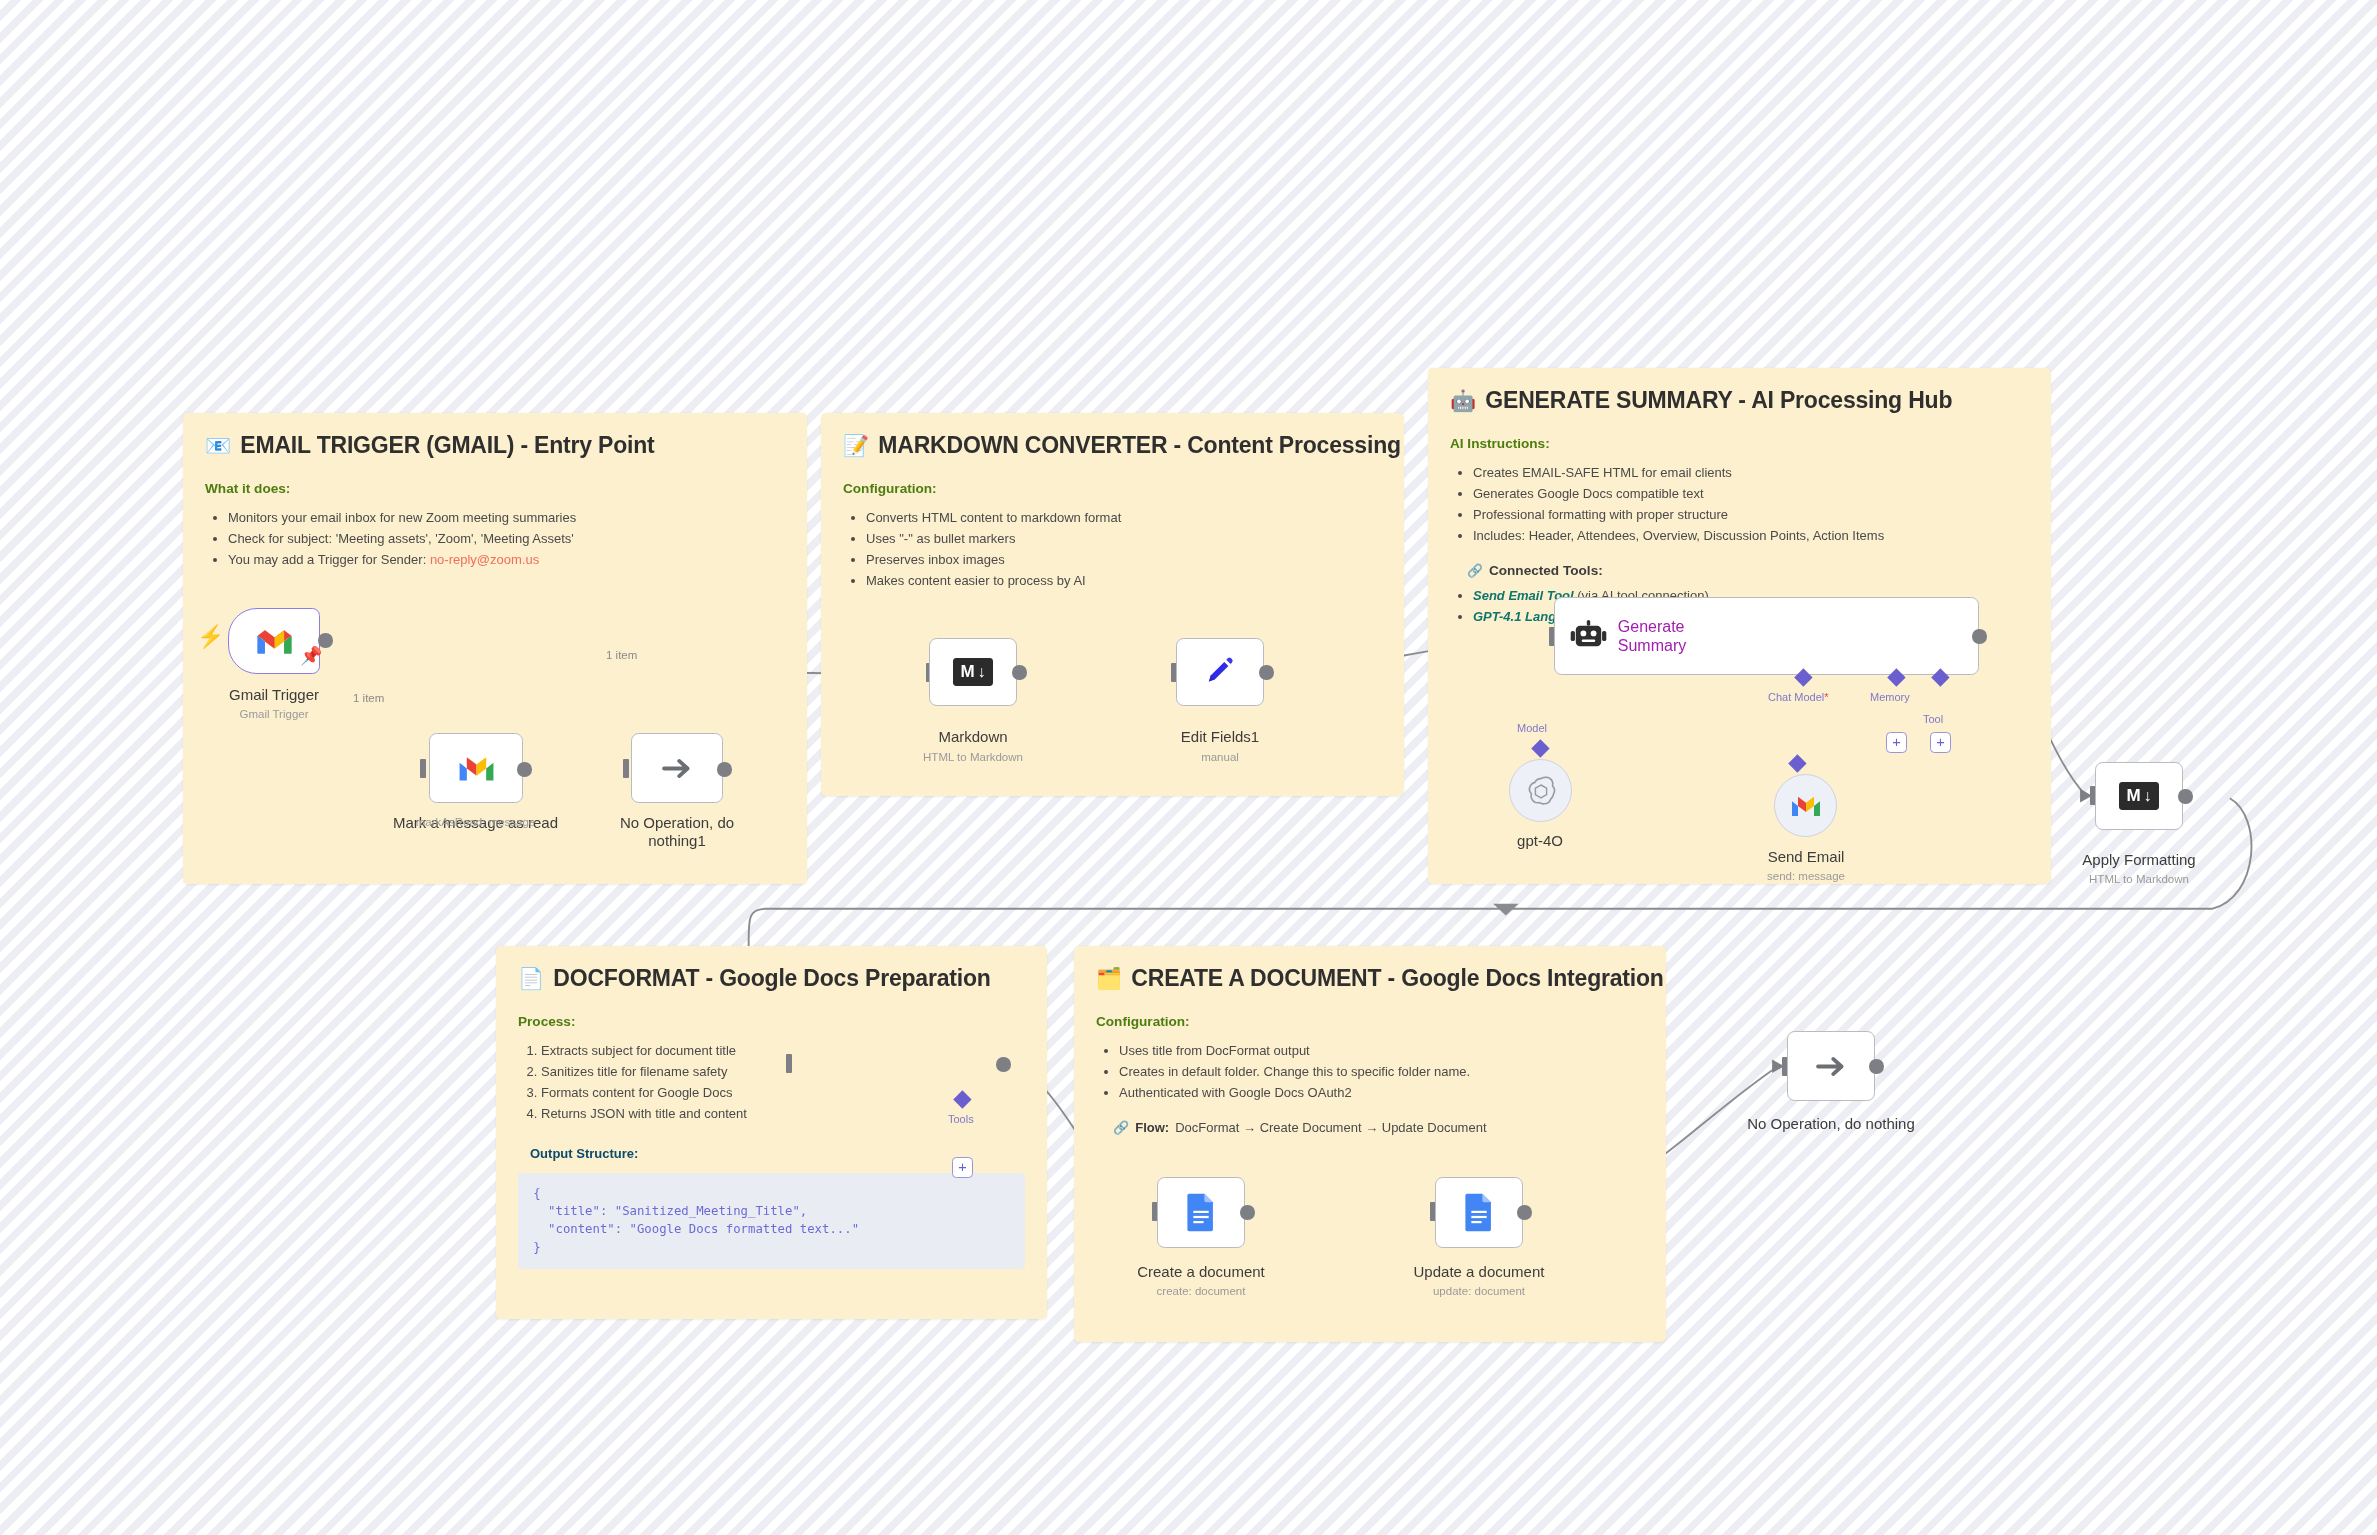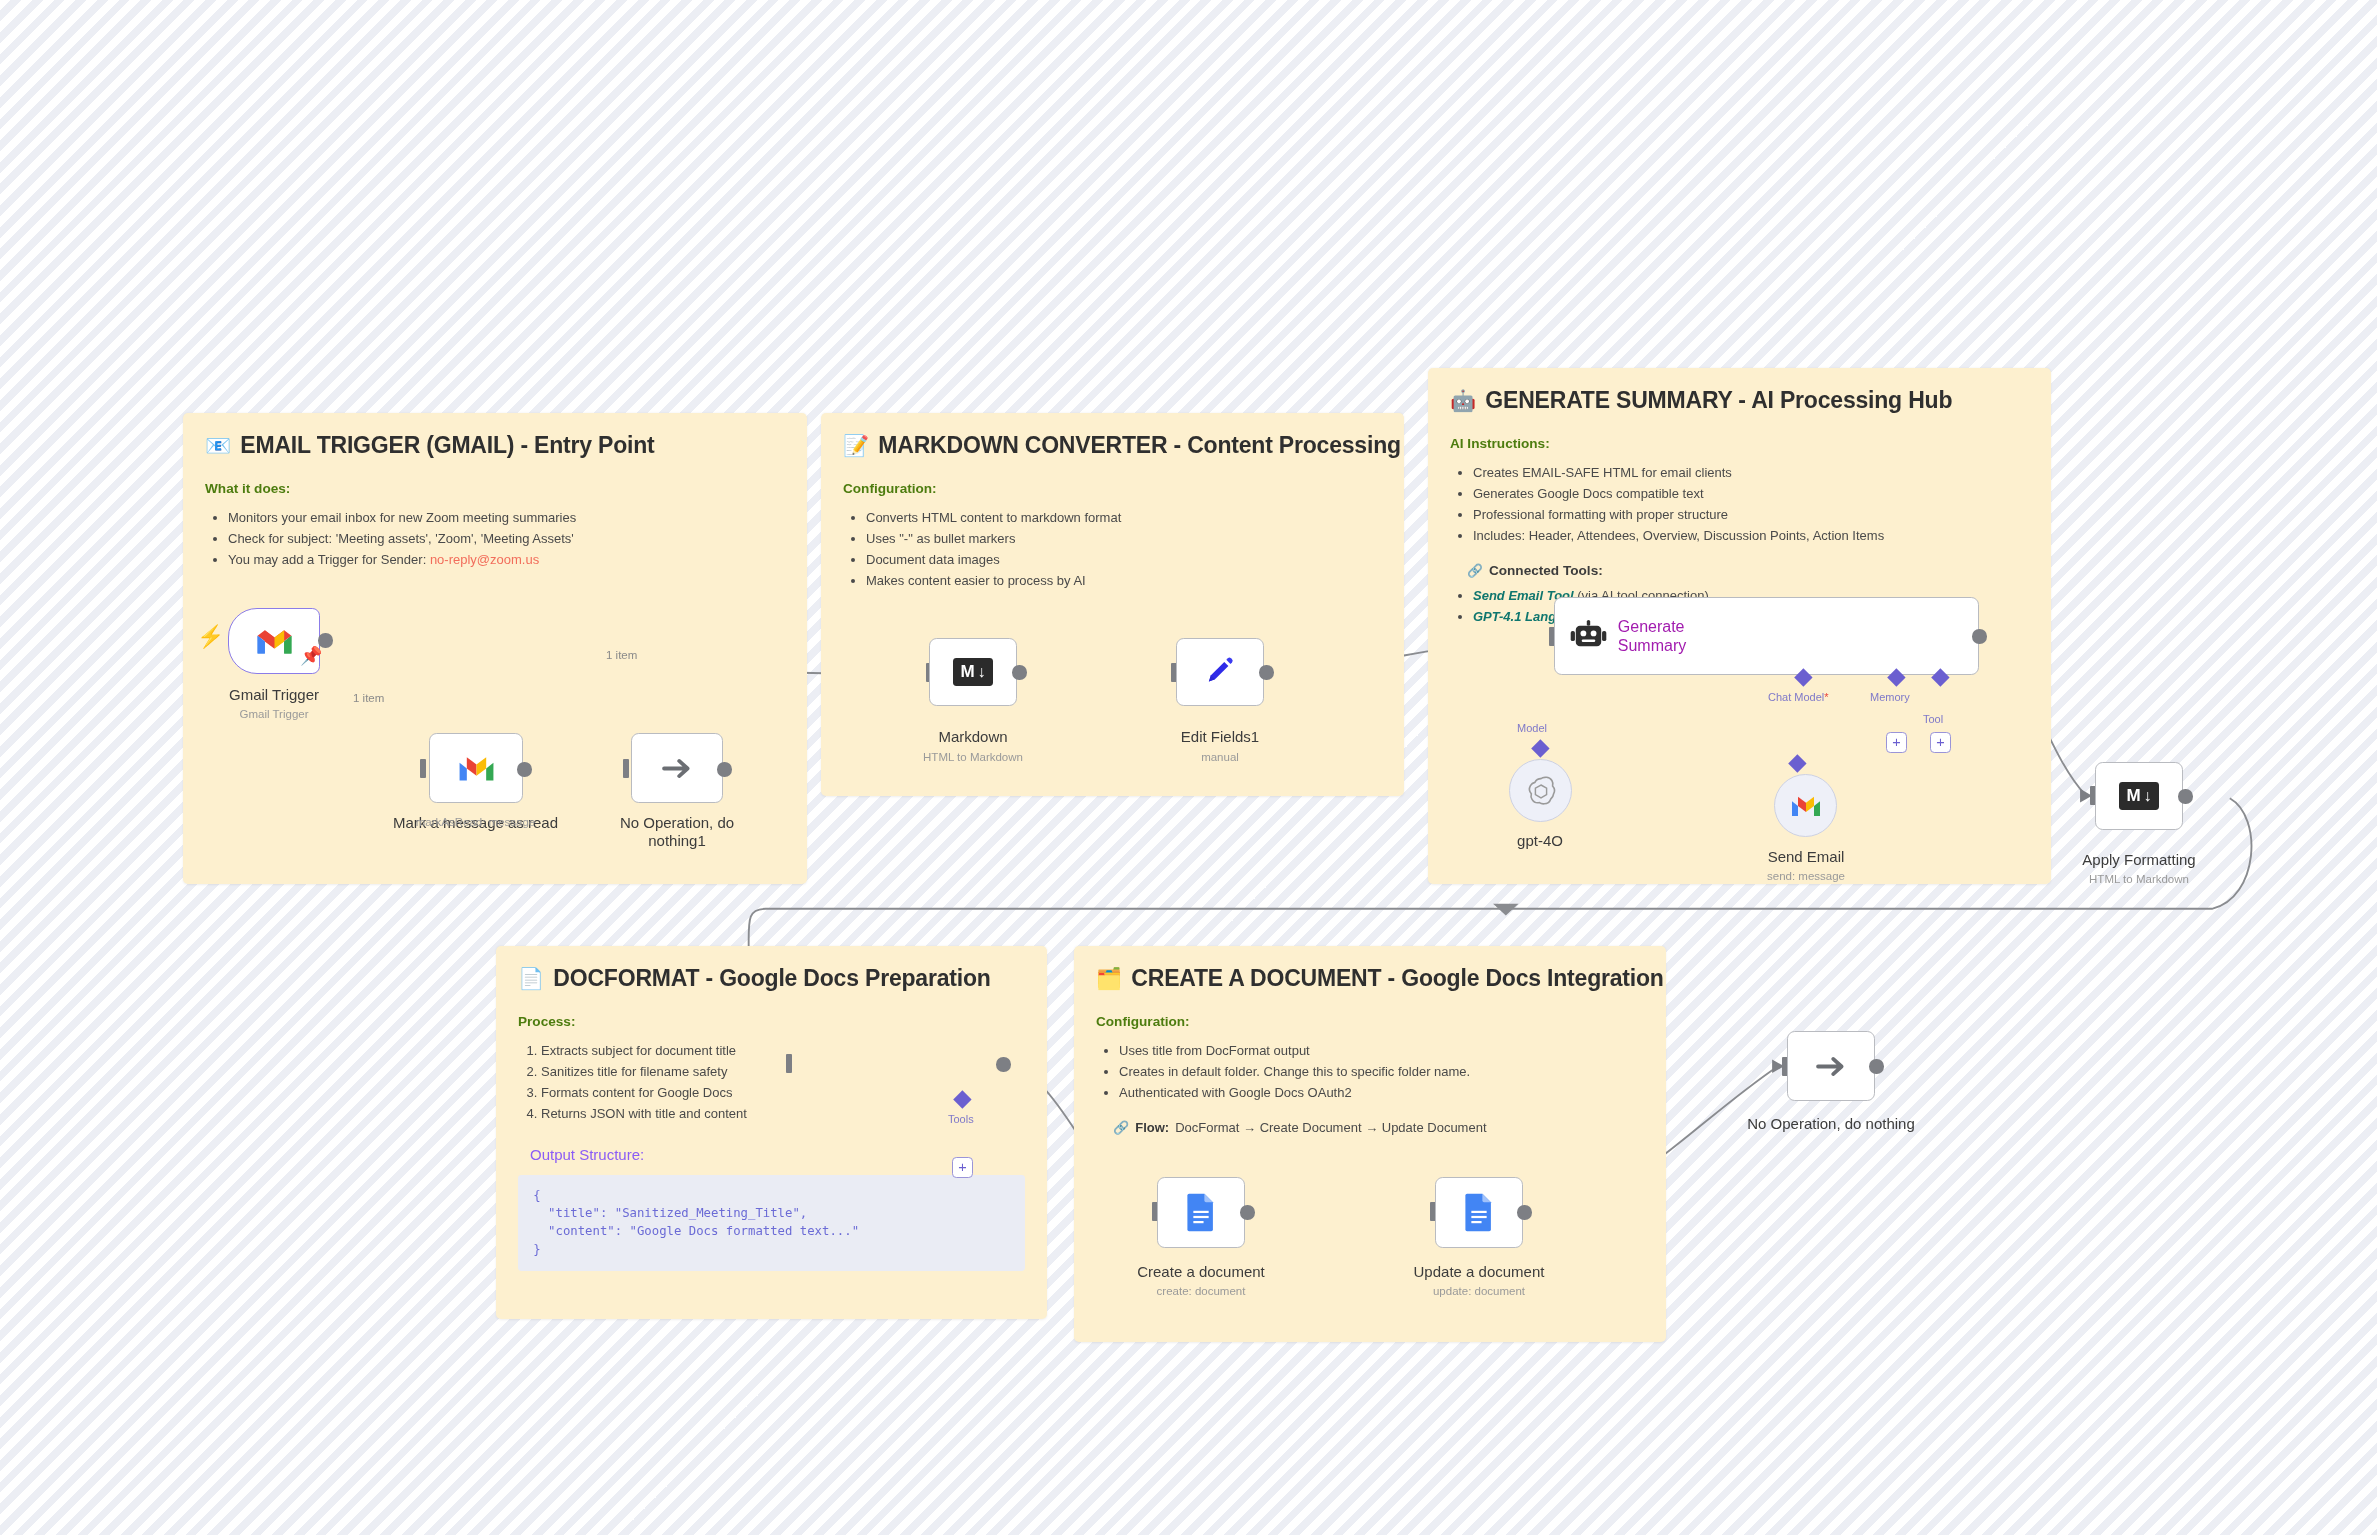--- a/index.html
+++ b/index.html
@@ -54,21 +54,21 @@
     margin-top:12px;
     background:#eaecf4;
     border-radius:3.4px;
     padding:12px 15.3px;
     font-family:"DejaVu Sans Mono", monospace;
     font-size:12.3px;
     line-height:1.45;
     color:#6b6bd6;
     white-space:pre;
   }
-  .subhead{font-size:15px;font-weight:normal;color:#8b5cf6;margin:22px 0 0 12px;}
+  .subhead{font-size:13px;font-weight:bold;color:#0c4a6e;margin:22px 0 0 12px;}
 
   
   .node{
     position:absolute;
     background:#ffffff;
     border:1.4px solid #b9bbc0;
     border-radius:7.7px;
     box-sizing:border-box;
     display:flex;align-items:center;justify-content:center;
   }
@@ -188,21 +188,21 @@
 
   <div class="sticky" style="left:821px;top:413px;width:583px;height:383px;">
     <h2>
       <span class="emj">📝</span>
       <span>MARKDOWN CONVERTER - Content Processing</span>
     </h2>
     <p class="lead">Configuration:</p>
     <ul>
       <li>Converts HTML content to markdown format</li>
       <li>Uses "-" as bullet markers</li>
-      <li>Document data images</li>
+      <li>Preserves inbox images</li>
       <li>Makes content easier to process by AI</li>
     </ul>
   </div>
 
   <div class="sticky" style="left:1428px;top:368px;width:623px;height:516px;">
     <h2>
       <span class="emj">🤖</span>
       <span>GENERATE SUMMARY - AI Processing Hub</span>
     </h2>
     <p class="lead">AI Instructions:</p>

